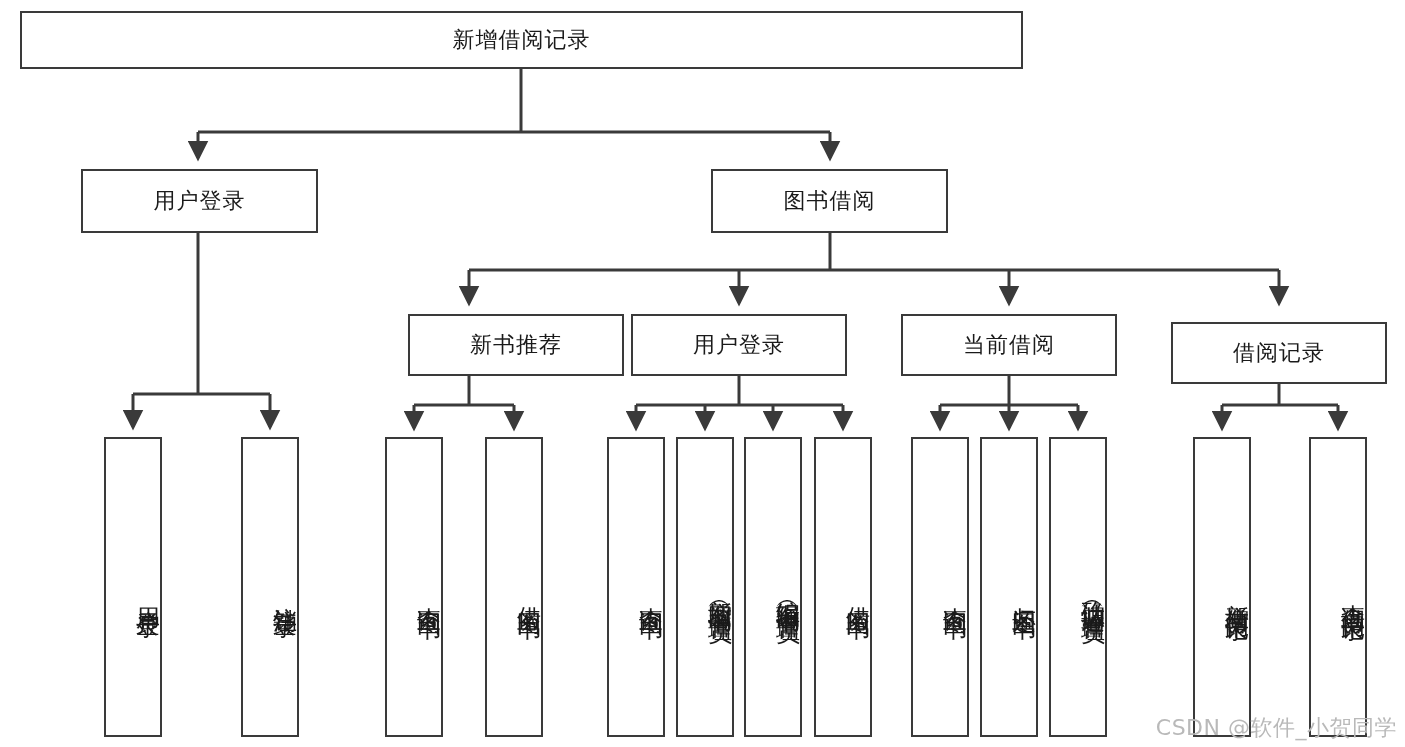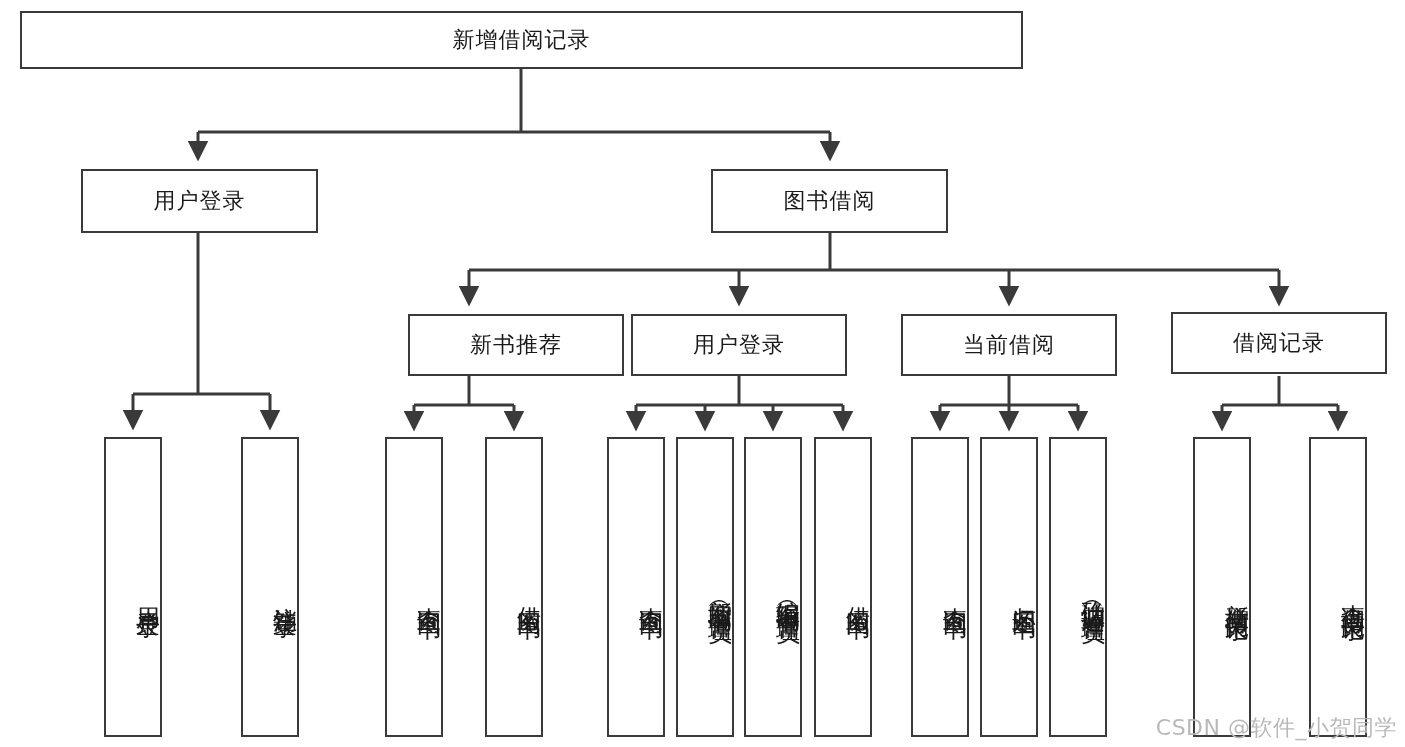--- a/index.html
+++ b/index.html
@@ -130,21 +130,21 @@
 
   <div class="node horiz" style="left:362px; top:314px; width:216px; height:62px;margin-left:46px;">
     <span>新书推荐</span>
   </div>
   <div class="node horiz" style="left:631px; top:314px; width:216px; height:62px;">
     <span>用户登录</span>
   </div>
   <div class="node horiz" style="left:901px; top:314px; width:216px; height:62px;">
     <span>当前借阅</span>
   </div>
-  <div class="node horiz" style="left:1171px; top:312px; width:216px; height:62px;">
+  <div class="node horiz" style="left:1171px; top:322px; width:216px; height:62px;">
     <span>借阅记录</span>
   </div>
 
   <div class="node vert" style="left:104px; top:437px; width:58px; height:300px;">
     <span class="vtext">用户登录</span>
   </div>
   <div class="node vert" style="left:241px; top:437px; width:58px; height:300px;">
     <span class="vtext">注销登录</span>
   </div>
 

